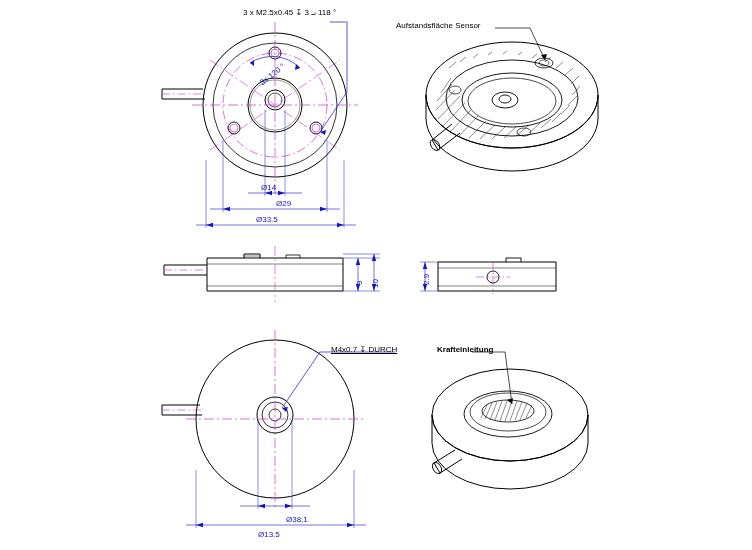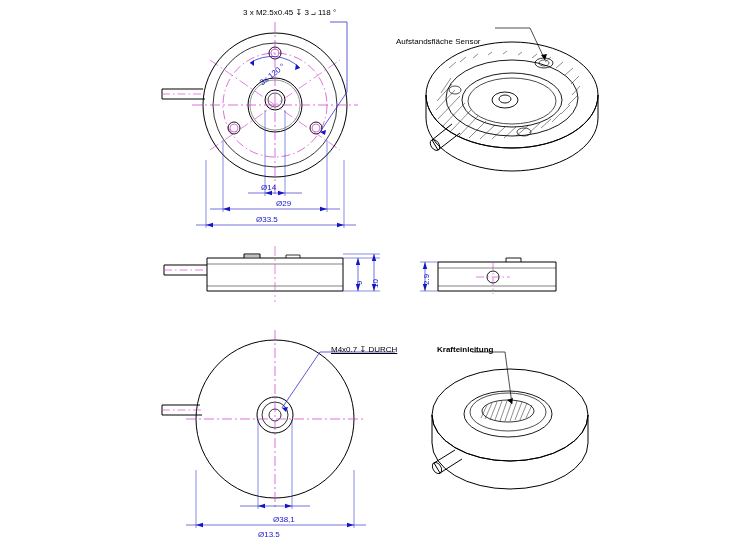--- a/index.html
+++ b/index.html
@@ -268,29 +268,29 @@
   <div class="lbl" style="left:243px; top:8px;">3 x M2.5x0.45 ↧ 3 ⨼ 118 °</div>
 
   <div class="dim dim-rot-arc" style="left:258px; top:80px;">3x 120 °</div>
 
   <div class="dim" style="left:261px; top:183px;">Ø14</div>
 
   <div class="dim" style="left:276px; top:199px;">Ø29</div>
 
   <div class="dim" style="left:256px; top:215px;text-align:right;">Ø33.5</div>
 
-  <div class="lbl" style="left:396px; top:37px;">Aufstandsfläche Sensor</div>
+  <div class="lbl" style="left:396px; top:21px;">Aufstandsfläche Sensor</div>
 
   <div class="dim dim-rot90" style="left:355px; top:285px;">9</div>
 
   <div class="dim dim-rot90" style="left:371px; top:288px;">10</div>
 
   <div class="dim dim-rot90" style="left:422px; top:285px;">2.9</div>
 
   <div class="lbl" style="left:331px; top:345px;text-decoration:underline;">M4x0.7 ↧ DURCH</div>
 
   <div class="dim" style="left:258px; top:496px;margin-top:34px;">Ø13.5</div>
 
-  <div class="dim" style="left:255px; top:515px;padding-left:18px;">Ø38,1</div>
+  <div class="dim" style="left:268px; top:515px;padding-left:18px;">Ø38,1</div>
 
   <div class="lbl" style="left:437px; top:345px;font-weight:bold;">Krafteinleitung</div>
 
 </div>
 
 </body></html>

